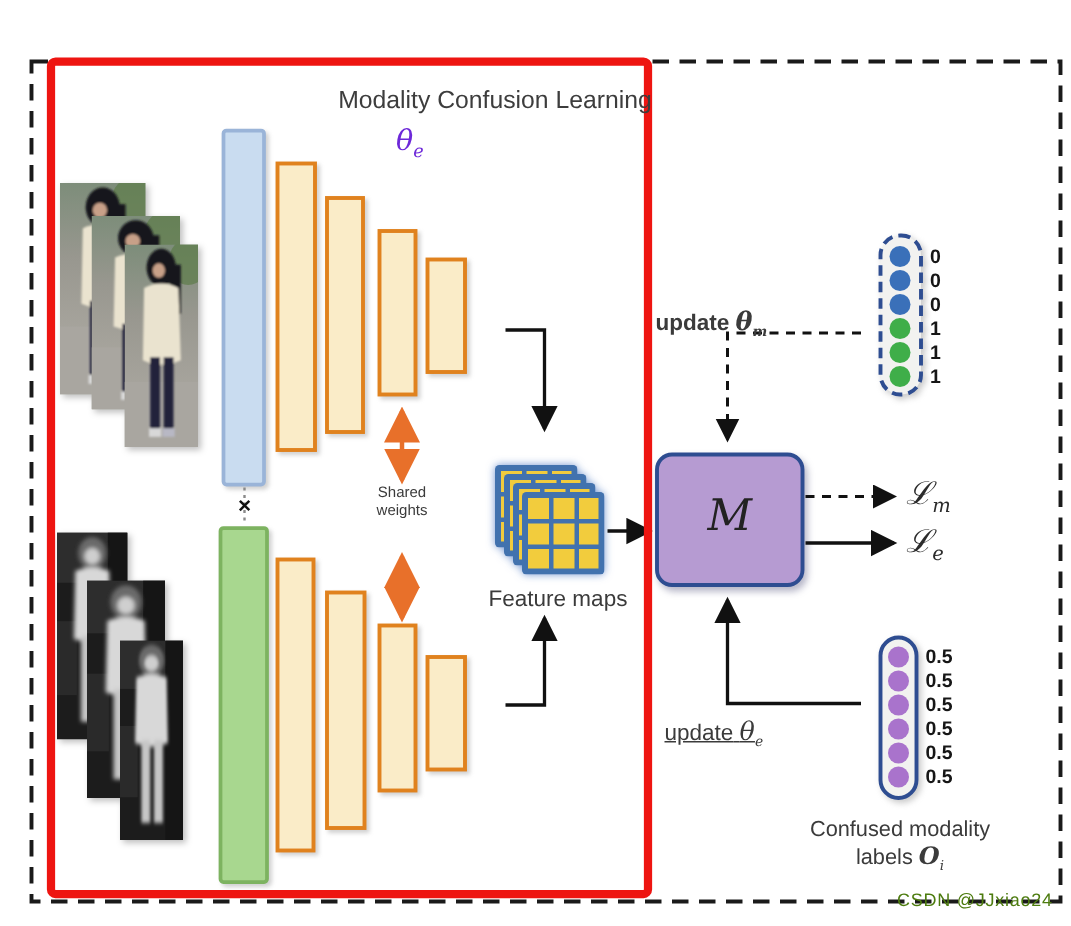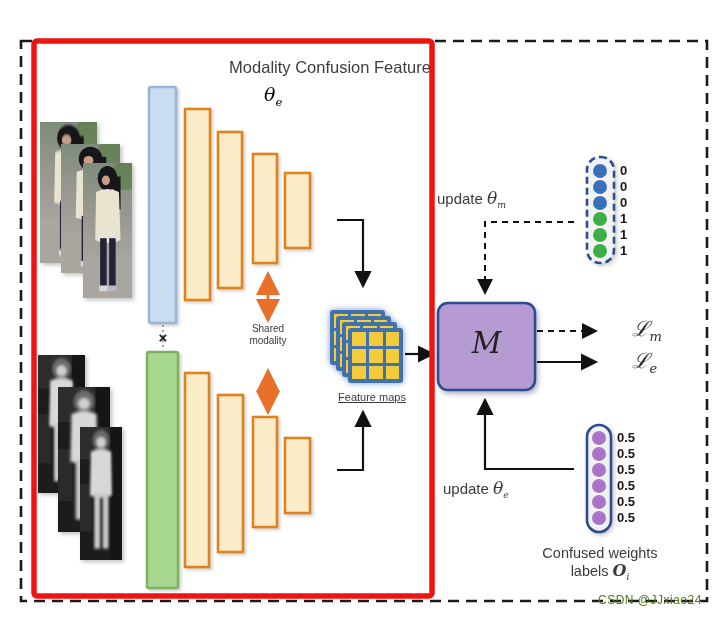--- a/index.html
+++ b/index.html
@@ -1,27 +1,27 @@
 <!DOCTYPE html>
 <html><head>
 <meta charset="utf-8">
 <style>
   html,body{margin:0;padding:0;background:#fff;}
   .canvas{position:relative;width:714px;height:617px;background:#ffffff;
           font-family:"Liberation Sans",sans-serif;overflow:hidden;}
-  .txt{position:absolute;color:#000000;line-height:1.15;}
+  .txt{position:absolute;color:#6d28d9;line-height:1.15;}
   .center{text-align:center;}
   .math{font-family:"DejaVu Serif",serif;font-style:italic;}
   sub{font-size:0.62em;}
   .title{font-size:16.5px;color:#3d3d3d;}
   .small-label{font-size:14.5px;color:#3b3b3b;}
   .val-col{position:absolute;font-weight:bold;font-size:13px;color:#161616;
            line-height:16px;}
   .val-col div{height:16px;}
-  .loss{font-size:21px;color:#2b2b2b;margin-left:28px;}
+  .loss{font-size:21px;color:#2b2b2b;}
   .m-letter{font-size:29px;color:#222;}
   .watermark{font-size:12px;color:#4d7c0f;letter-spacing:0.5px;}
   .x-mark{font-size:15px;font-weight:bold;color:#111;}
 </style>
 </head>
 <body>
 
 <div class="canvas">
 
   <svg width="714" height="617" viewBox="0 0 714 617" style="position:absolute;left:0;top:0">
@@ -165,41 +165,41 @@
       <circle cx="599" cy="454" r="7" fill="#a973cc"></circle>
       <circle cx="599" cy="470" r="7" fill="#a973cc"></circle>
       <circle cx="599" cy="486" r="7" fill="#a973cc"></circle>
       <circle cx="599" cy="502" r="7" fill="#a973cc"></circle>
       <circle cx="599" cy="518" r="7" fill="#a973cc"></circle>
     </g>
 
     <rect x="34" y="41" width="398" height="555" fill="none" stroke="#ee1511" stroke-width="5.5" rx="3"></rect>
   </svg>
 
-  <div class="txt title center" style="left:180px;top:58px;width:300px;">Modality Confusion Feature</div>
+  <div class="txt title center" style="left:180px;top:58px;width:300px;">Modality Confusion Learning</div>
 
   <div class="txt" style="left:264px;top:84px;font-size:19px;">
     <span class="math">θ</span><sub class="math">e</sub>
   </div>
 
   <div class="txt x-mark center" style="left:155px;top:329px;width:16px;">×</div>
 
   <div class="txt small-label center" style="left:233px;top:323px;width:70px;font-size:10px;">
     <div>Shared</div>
-    <div>modality</div>
-  </div>
-
-  <div class="txt small-label center" style="left:322px;top:391px;width:100px;font-size:11px;text-decoration:underline;">Feature maps</div>
-
-  <div class="txt small-label" style="left:437px;top:189px;font-size:15px;">
+    <div>weights</div>
+  </div>
+
+  <div class="txt small-label center" style="left:322px;top:391px;width:100px;font-size:15px;">Feature maps</div>
+
+  <div class="txt small-label" style="left:437px;top:206px;font-size:15px;font-weight:bold;">
     <span>update</span>
     <span class="math" style="font-size:17px">θ</span><sub class="math">m</sub>
   </div>
 
-  <div class="txt small-label" style="left:443px;top:479px;font-size:15px;">
+  <div class="txt small-label" style="left:443px;top:479px;font-size:15px;text-decoration:underline;">
     <span>update</span>
     <span class="math" style="font-size:17px">θ</span><sub class="math">e</sub>
   </div>
 
   <div class="txt m-letter math center" style="left:438px;top:327px;width:97px;">M</div>
 
   <div class="txt loss" style="left:604px;top:317px;">
     <span class="math">ℒ</span><sub class="math">m</sub>
   </div>
 
@@ -222,21 +222,21 @@
   <div class="val-col" style="left:617px;top:430px;">
       <div>0.5</div>
       <div>0.5</div>
       <div>0.5</div>
       <div>0.5</div>
       <div>0.5</div>
       <div>0.5</div>
     </div>
 
   <div class="txt small-label center" style="left:535px;top:545px;width:130px;">
-    <div>Confused weights</div>
+    <div>Confused modality</div>
     <div>
       <span>labels</span>
       <span class="math" style="font-weight:bold;font-size:16px">O</span><sub class="math">i</sub>
     </div>
   </div>
 
   <div class="txt watermark" style="left:598px;top:594px;">CSDN @JJxiao24</div>
 
 </div>
 

